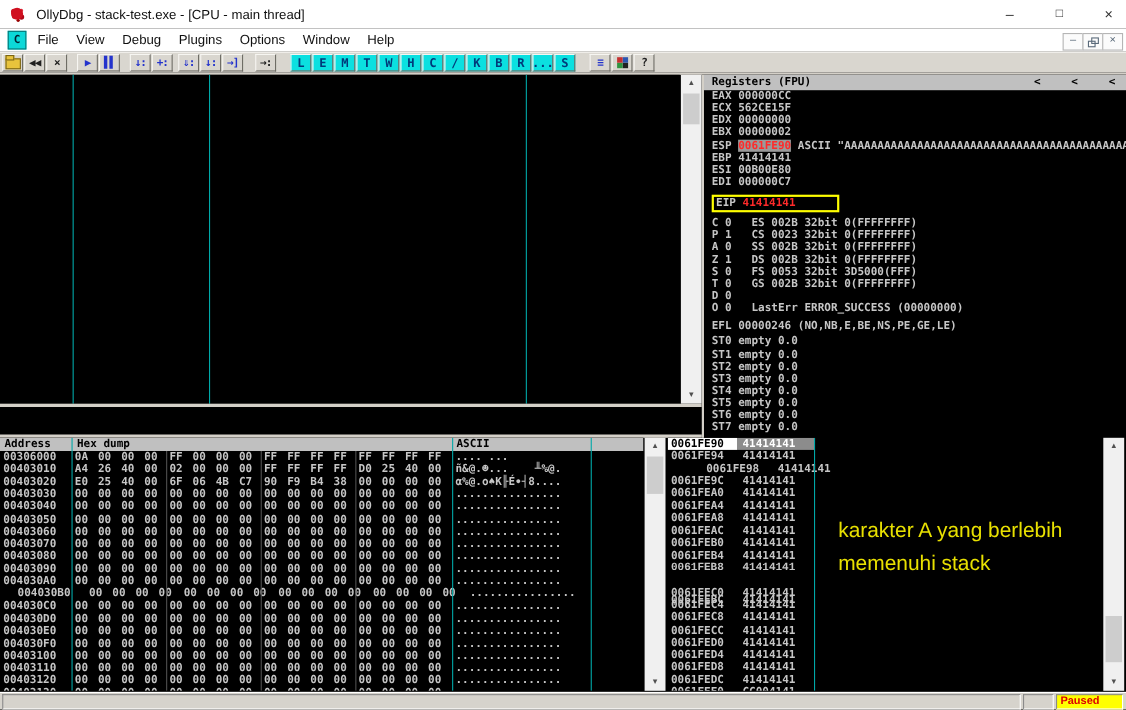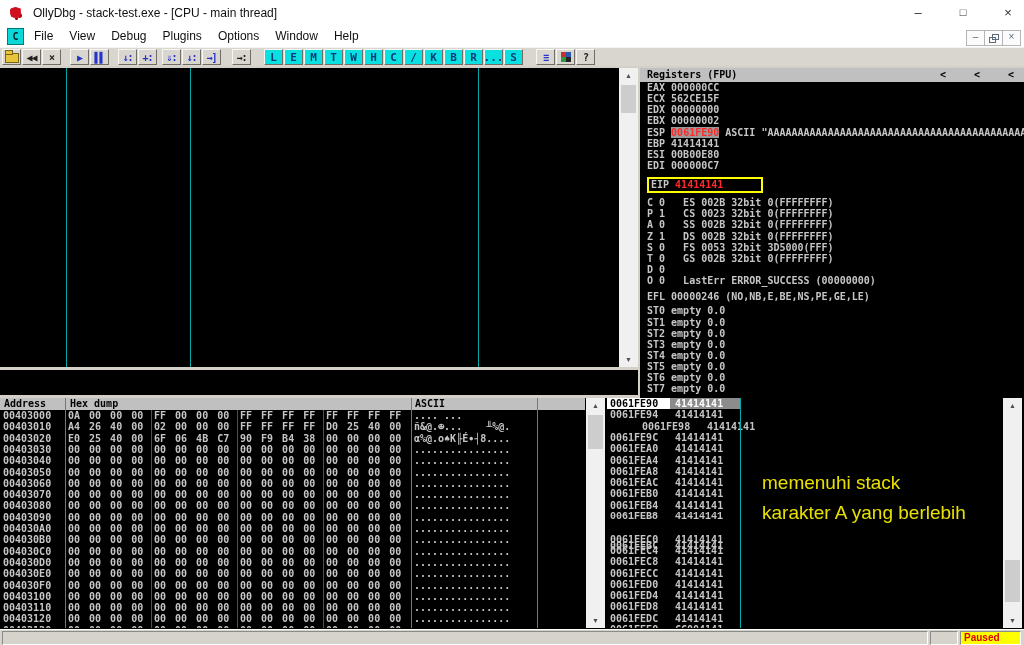--- a/index.html
+++ b/index.html
@@ -210,32 +210,32 @@
     <div class="regs-body" id="regs-body"><div class="rline">EAX 000000CC</div><div class="rline">ECX 562CE15F</div><div class="rline">EDX 00000000</div><div class="rline">EBX 00000002</div><div class="rline">ESP <span class="esp-val">0061FE90</span> ASCII "AAAAAAAAAAAAAAAAAAAAAAAAAAAAAAAAAAAAAAAAAAAAAAAAAAAAAAAAAAAA</div><div class="rline">EBP 41414141</div><div class="rline">ESI 00B00E80</div><div class="rline">EDI 000000C7</div><div class="sp3"></div><div class="eip-line"><span class="eip-box">EIP <span class="red">41414141</span></span></div><div class="sp3"></div><div class="rline">C 0   ES 002B 32bit 0(FFFFFFFF)</div><div class="rline">P 1   CS 0023 32bit 0(FFFFFFFF)</div><div class="rline">A 0   SS 002B 32bit 0(FFFFFFFF)</div><div class="rline">Z 1   DS 002B 32bit 0(FFFFFFFF)</div><div class="rline">S 0   FS 0053 32bit 3D5000(FFF)</div><div class="rline">T 0   GS 002B 32bit 0(FFFFFFFF)</div><div class="rline">D 0</div><div class="rline">O 0   LastErr ERROR_SUCCESS (00000000)</div><div class="sp5"></div><div class="rline">EFL 00000246 (NO,NB,E,BE,NS,PE,GE,LE)</div><div class="sp3"></div><div class="rline">ST0 empty 0.0</div><div class="rline">ST1 empty 0.0</div><div class="rline">ST2 empty 0.0</div><div class="rline">ST3 empty 0.0</div><div class="rline">ST4 empty 0.0</div><div class="rline">ST5 empty 0.0</div><div class="rline">ST6 empty 0.0</div><div class="rline">ST7 empty 0.0</div><div class="rline">                3 2 1 0             E S P U O Z D I</div></div>
   </div>
 
   <div class="hex">
     <div class="hex-header">
       <span style="left:4px">Address</span>
       <span style="left:70px">Hex dump</span>
       <span style="left:415px">ASCII</span>
     </div>
     <div class="hex-body" id="hex-body">
-        <div class="hrow" style="top: 0px;"><span class="haddr">00403000</span><span class="hg" style="left: 68px;">0A 00 00 00</span><span class="hg" style="left: 154px;">FF 00 00 00</span><span class="hg" style="left: 240px;">FF FF FF FF</span><span class="hg" style="left: 326px;">FF FF FF FF</span><span class="hascii">.... ...        </span></div>
+        <div class="hrow" style="top: 0px;"><span class="haddr">00306000</span><span class="hg" style="left: 68px;">0A 00 00 00</span><span class="hg" style="left: 154px;">FF 00 00 00</span><span class="hg" style="left: 240px;">FF FF FF FF</span><span class="hg" style="left: 326px;">FF FF FF FF</span><span class="hascii">.... ...        </span></div>
         <div class="hrow" style="top: 11.3px;"><span class="haddr">00403010</span><span class="hg" style="left: 68px;">A4 26 40 00</span><span class="hg" style="left: 154px;">02 00 00 00</span><span class="hg" style="left: 240px;">FF FF FF FF</span><span class="hg" style="left: 326px;">D0 25 40 00</span><span class="hascii">ñ&amp;@.☻...    ╨%@.</span></div>
         <div class="hrow" style="top: 22.6px;"><span class="haddr">00403020</span><span class="hg" style="left: 68px;">E0 25 40 00</span><span class="hg" style="left: 154px;">6F 06 4B C7</span><span class="hg" style="left: 240px;">90 F9 B4 38</span><span class="hg" style="left: 326px;">00 00 00 00</span><span class="hascii">α%@.o♠K╟É∙┤8....</span></div>
         <div class="hrow" style="top: 33.9px;"><span class="haddr">00403030</span><span class="hg" style="left: 68px;">00 00 00 00</span><span class="hg" style="left: 154px;">00 00 00 00</span><span class="hg" style="left: 240px;">00 00 00 00</span><span class="hg" style="left: 326px;">00 00 00 00</span><span class="hascii">................</span></div>
         <div class="hrow" style="top: 45.2px;"><span class="haddr">00403040</span><span class="hg" style="left: 68px;">00 00 00 00</span><span class="hg" style="left: 154px;">00 00 00 00</span><span class="hg" style="left: 240px;">00 00 00 00</span><span class="hg" style="left: 326px;">00 00 00 00</span><span class="hascii">................</span></div>
         <div class="hrow" style="top: 56.5px;"><span class="haddr">00403050</span><span class="hg" style="left: 68px;">00 00 00 00</span><span class="hg" style="left: 154px;">00 00 00 00</span><span class="hg" style="left: 240px;">00 00 00 00</span><span class="hg" style="left: 326px;">00 00 00 00</span><span class="hascii">................</span></div>
         <div class="hrow" style="top: 67.8px;"><span class="haddr">00403060</span><span class="hg" style="left: 68px;">00 00 00 00</span><span class="hg" style="left: 154px;">00 00 00 00</span><span class="hg" style="left: 240px;">00 00 00 00</span><span class="hg" style="left: 326px;">00 00 00 00</span><span class="hascii">................</span></div>
         <div class="hrow" style="top: 79.1px;"><span class="haddr">00403070</span><span class="hg" style="left: 68px;">00 00 00 00</span><span class="hg" style="left: 154px;">00 00 00 00</span><span class="hg" style="left: 240px;">00 00 00 00</span><span class="hg" style="left: 326px;">00 00 00 00</span><span class="hascii">................</span></div>
         <div class="hrow" style="top: 90.4px;"><span class="haddr">00403080</span><span class="hg" style="left: 68px;">00 00 00 00</span><span class="hg" style="left: 154px;">00 00 00 00</span><span class="hg" style="left: 240px;">00 00 00 00</span><span class="hg" style="left: 326px;">00 00 00 00</span><span class="hascii">................</span></div>
         <div class="hrow" style="top: 101.7px;"><span class="haddr">00403090</span><span class="hg" style="left: 68px;">00 00 00 00</span><span class="hg" style="left: 154px;">00 00 00 00</span><span class="hg" style="left: 240px;">00 00 00 00</span><span class="hg" style="left: 326px;">00 00 00 00</span><span class="hascii">................</span></div>
         <div class="hrow" style="top: 113px;"><span class="haddr">004030A0</span><span class="hg" style="left: 68px;">00 00 00 00</span><span class="hg" style="left: 154px;">00 00 00 00</span><span class="hg" style="left: 240px;">00 00 00 00</span><span class="hg" style="left: 326px;">00 00 00 00</span><span class="hascii">................</span></div>
-        <div class="hrow" style="top: 124.3px;"><span class="haddr">004030B0</span><span class="hg" style="left: 68px;">00 00 00 00</span><span class="hg" style="left: 154px;">00 00 00 00</span><span class="hg" style="left: 240px;">00 00 00 00</span><span class="hg" style="left: 326px;">00 00 00 00</span><span class="hascii">................</span></div>
+        <div class="hrow" style="top: 124.3px; margin-left: 13px;"><span class="haddr">004030B0</span><span class="hg" style="left: 68px;">00 00 00 00</span><span class="hg" style="left: 154px;">00 00 00 00</span><span class="hg" style="left: 240px;">00 00 00 00</span><span class="hg" style="left: 326px;">00 00 00 00</span><span class="hascii">................</span></div>
         <div class="hrow" style="top: 135.6px;"><span class="haddr">004030C0</span><span class="hg" style="left: 68px;">00 00 00 00</span><span class="hg" style="left: 154px;">00 00 00 00</span><span class="hg" style="left: 240px;">00 00 00 00</span><span class="hg" style="left: 326px;">00 00 00 00</span><span class="hascii">................</span></div>
         <div class="hrow" style="top: 146.9px;"><span class="haddr">004030D0</span><span class="hg" style="left: 68px;">00 00 00 00</span><span class="hg" style="left: 154px;">00 00 00 00</span><span class="hg" style="left: 240px;">00 00 00 00</span><span class="hg" style="left: 326px;">00 00 00 00</span><span class="hascii">................</span></div>
         <div class="hrow" style="top: 158.2px;"><span class="haddr">004030E0</span><span class="hg" style="left: 68px;">00 00 00 00</span><span class="hg" style="left: 154px;">00 00 00 00</span><span class="hg" style="left: 240px;">00 00 00 00</span><span class="hg" style="left: 326px;">00 00 00 00</span><span class="hascii">................</span></div>
         <div class="hrow" style="top: 169.5px;"><span class="haddr">004030F0</span><span class="hg" style="left: 68px;">00 00 00 00</span><span class="hg" style="left: 154px;">00 00 00 00</span><span class="hg" style="left: 240px;">00 00 00 00</span><span class="hg" style="left: 326px;">00 00 00 00</span><span class="hascii">................</span></div>
         <div class="hrow" style="top: 180.8px;"><span class="haddr">00403100</span><span class="hg" style="left: 68px;">00 00 00 00</span><span class="hg" style="left: 154px;">00 00 00 00</span><span class="hg" style="left: 240px;">00 00 00 00</span><span class="hg" style="left: 326px;">00 00 00 00</span><span class="hascii">................</span></div>
         <div class="hrow" style="top: 192.1px;"><span class="haddr">00403110</span><span class="hg" style="left: 68px;">00 00 00 00</span><span class="hg" style="left: 154px;">00 00 00 00</span><span class="hg" style="left: 240px;">00 00 00 00</span><span class="hg" style="left: 326px;">00 00 00 00</span><span class="hascii">................</span></div>
         <div class="hrow" style="top: 203.4px;"><span class="haddr">00403120</span><span class="hg" style="left: 68px;">00 00 00 00</span><span class="hg" style="left: 154px;">00 00 00 00</span><span class="hg" style="left: 240px;">00 00 00 00</span><span class="hg" style="left: 326px;">00 00 00 00</span><span class="hascii">................</span></div>
         <div class="hrow" style="top: 214.7px;"><span class="haddr">00403130</span><span class="hg" style="left: 68px;">00 00 00 00</span><span class="hg" style="left: 154px;">00 00 00 00</span><span class="hg" style="left: 240px;">00 00 00 00</span><span class="hg" style="left: 326px;">00 00 00 00</span><span class="hascii">................</span></div>
       </div>
     <div class="vline" style="left:65px"></div>
@@ -271,22 +271,22 @@
         <div class="srow" style="top: 158.2px;"><span class="saddr">0061FEC8</span><span class="sval">41414141</span></div>
         <div class="srow" style="top: 169.5px;"><span class="saddr">0061FECC</span><span class="sval">41414141</span></div>
         <div class="srow" style="top: 180.8px;"><span class="saddr">0061FED0</span><span class="sval">41414141</span></div>
         <div class="srow" style="top: 192.1px;"><span class="saddr">0061FED4</span><span class="sval">41414141</span></div>
         <div class="srow" style="top: 203.4px;"><span class="saddr">0061FED8</span><span class="sval">41414141</span></div>
         <div class="srow" style="top: 214.7px;"><span class="saddr">0061FEDC</span><span class="sval">41414141</span></div>
         <div class="srow" style="top: 226px;"><span class="saddr">0061FEE0</span><span class="sval">CC004141</span></div>
       </div>
     <div class="vline" style="left:133px"></div>
     <div class="annot">
+      <div>karakter A yang berlebih</div>
       <div>memenuhi stack</div>
-      <div>karakter A yang berlebih</div>
     </div>
   </div>
 
   <div class="sbar" style="left:1003px;top:398px;width:19px;height:230px;">
     <div class="sarrow up">▲</div>
     <div class="sarrow down">▼</div>
     <div class="sthumb" style="top:162px;height:42px;"></div>
   </div>
 
   <div class="status">

